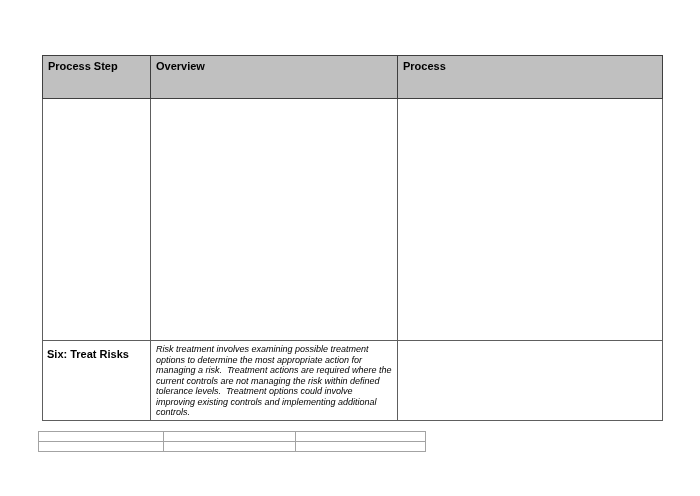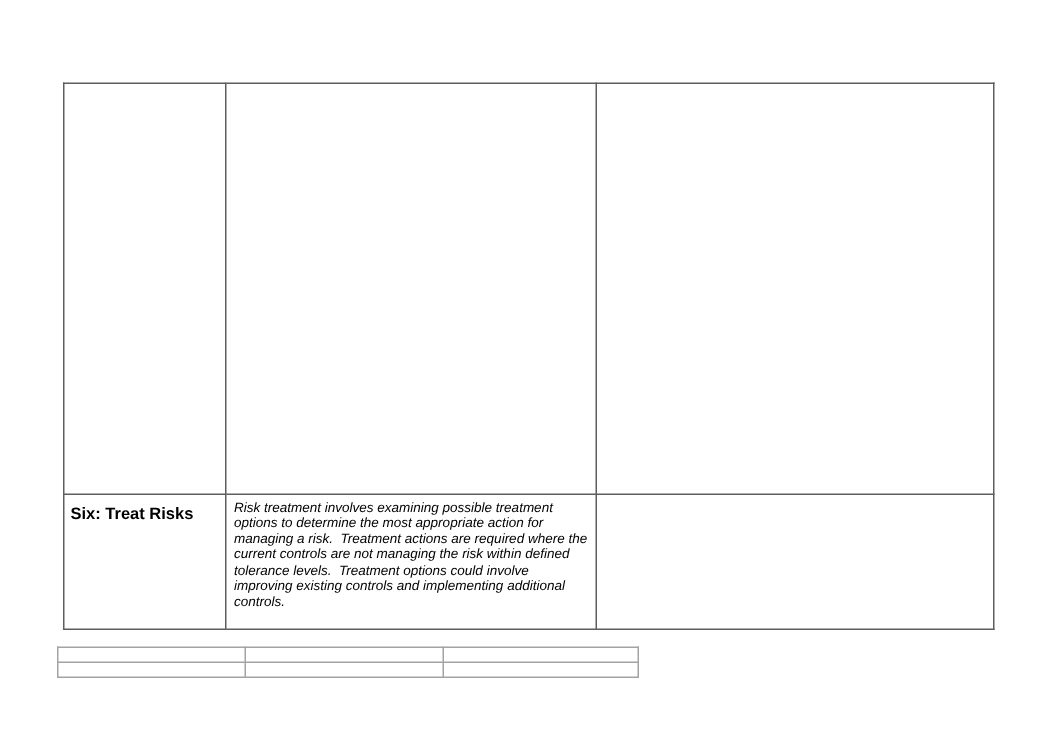--- a/index.html
+++ b/index.html
@@ -88,20 +88,25 @@
 
 <div class="page">
 
   <table class="main-table">
     <colgroup>
       <col style="width:108px">
       <col style="width:247px">
       <col style="width:265px">
     </colgroup>
     <tbody>
+      <tr class="hdr-row">
+        <th>Process Step</th>
+        <th>Overview</th>
+        <th class="hdr-process">Process</th>
+      </tr>
       <tr class="body-row-empty">
         <td></td>
         <td></td>
         <td></td>
       </tr>
       <tr class="body-row-six">
         <td class="step-cell">Six: Treat Risks</td>
         <td class="overview-cell">Risk treatment involves examining possible treatment options to determine the most appropriate action for managing a risk.  Treatment actions are required where the current controls are not managing the risk within defined tolerance levels.  Treatment options could involve improving existing controls and implementing additional controls.</td>
         <td></td>
       </tr>

